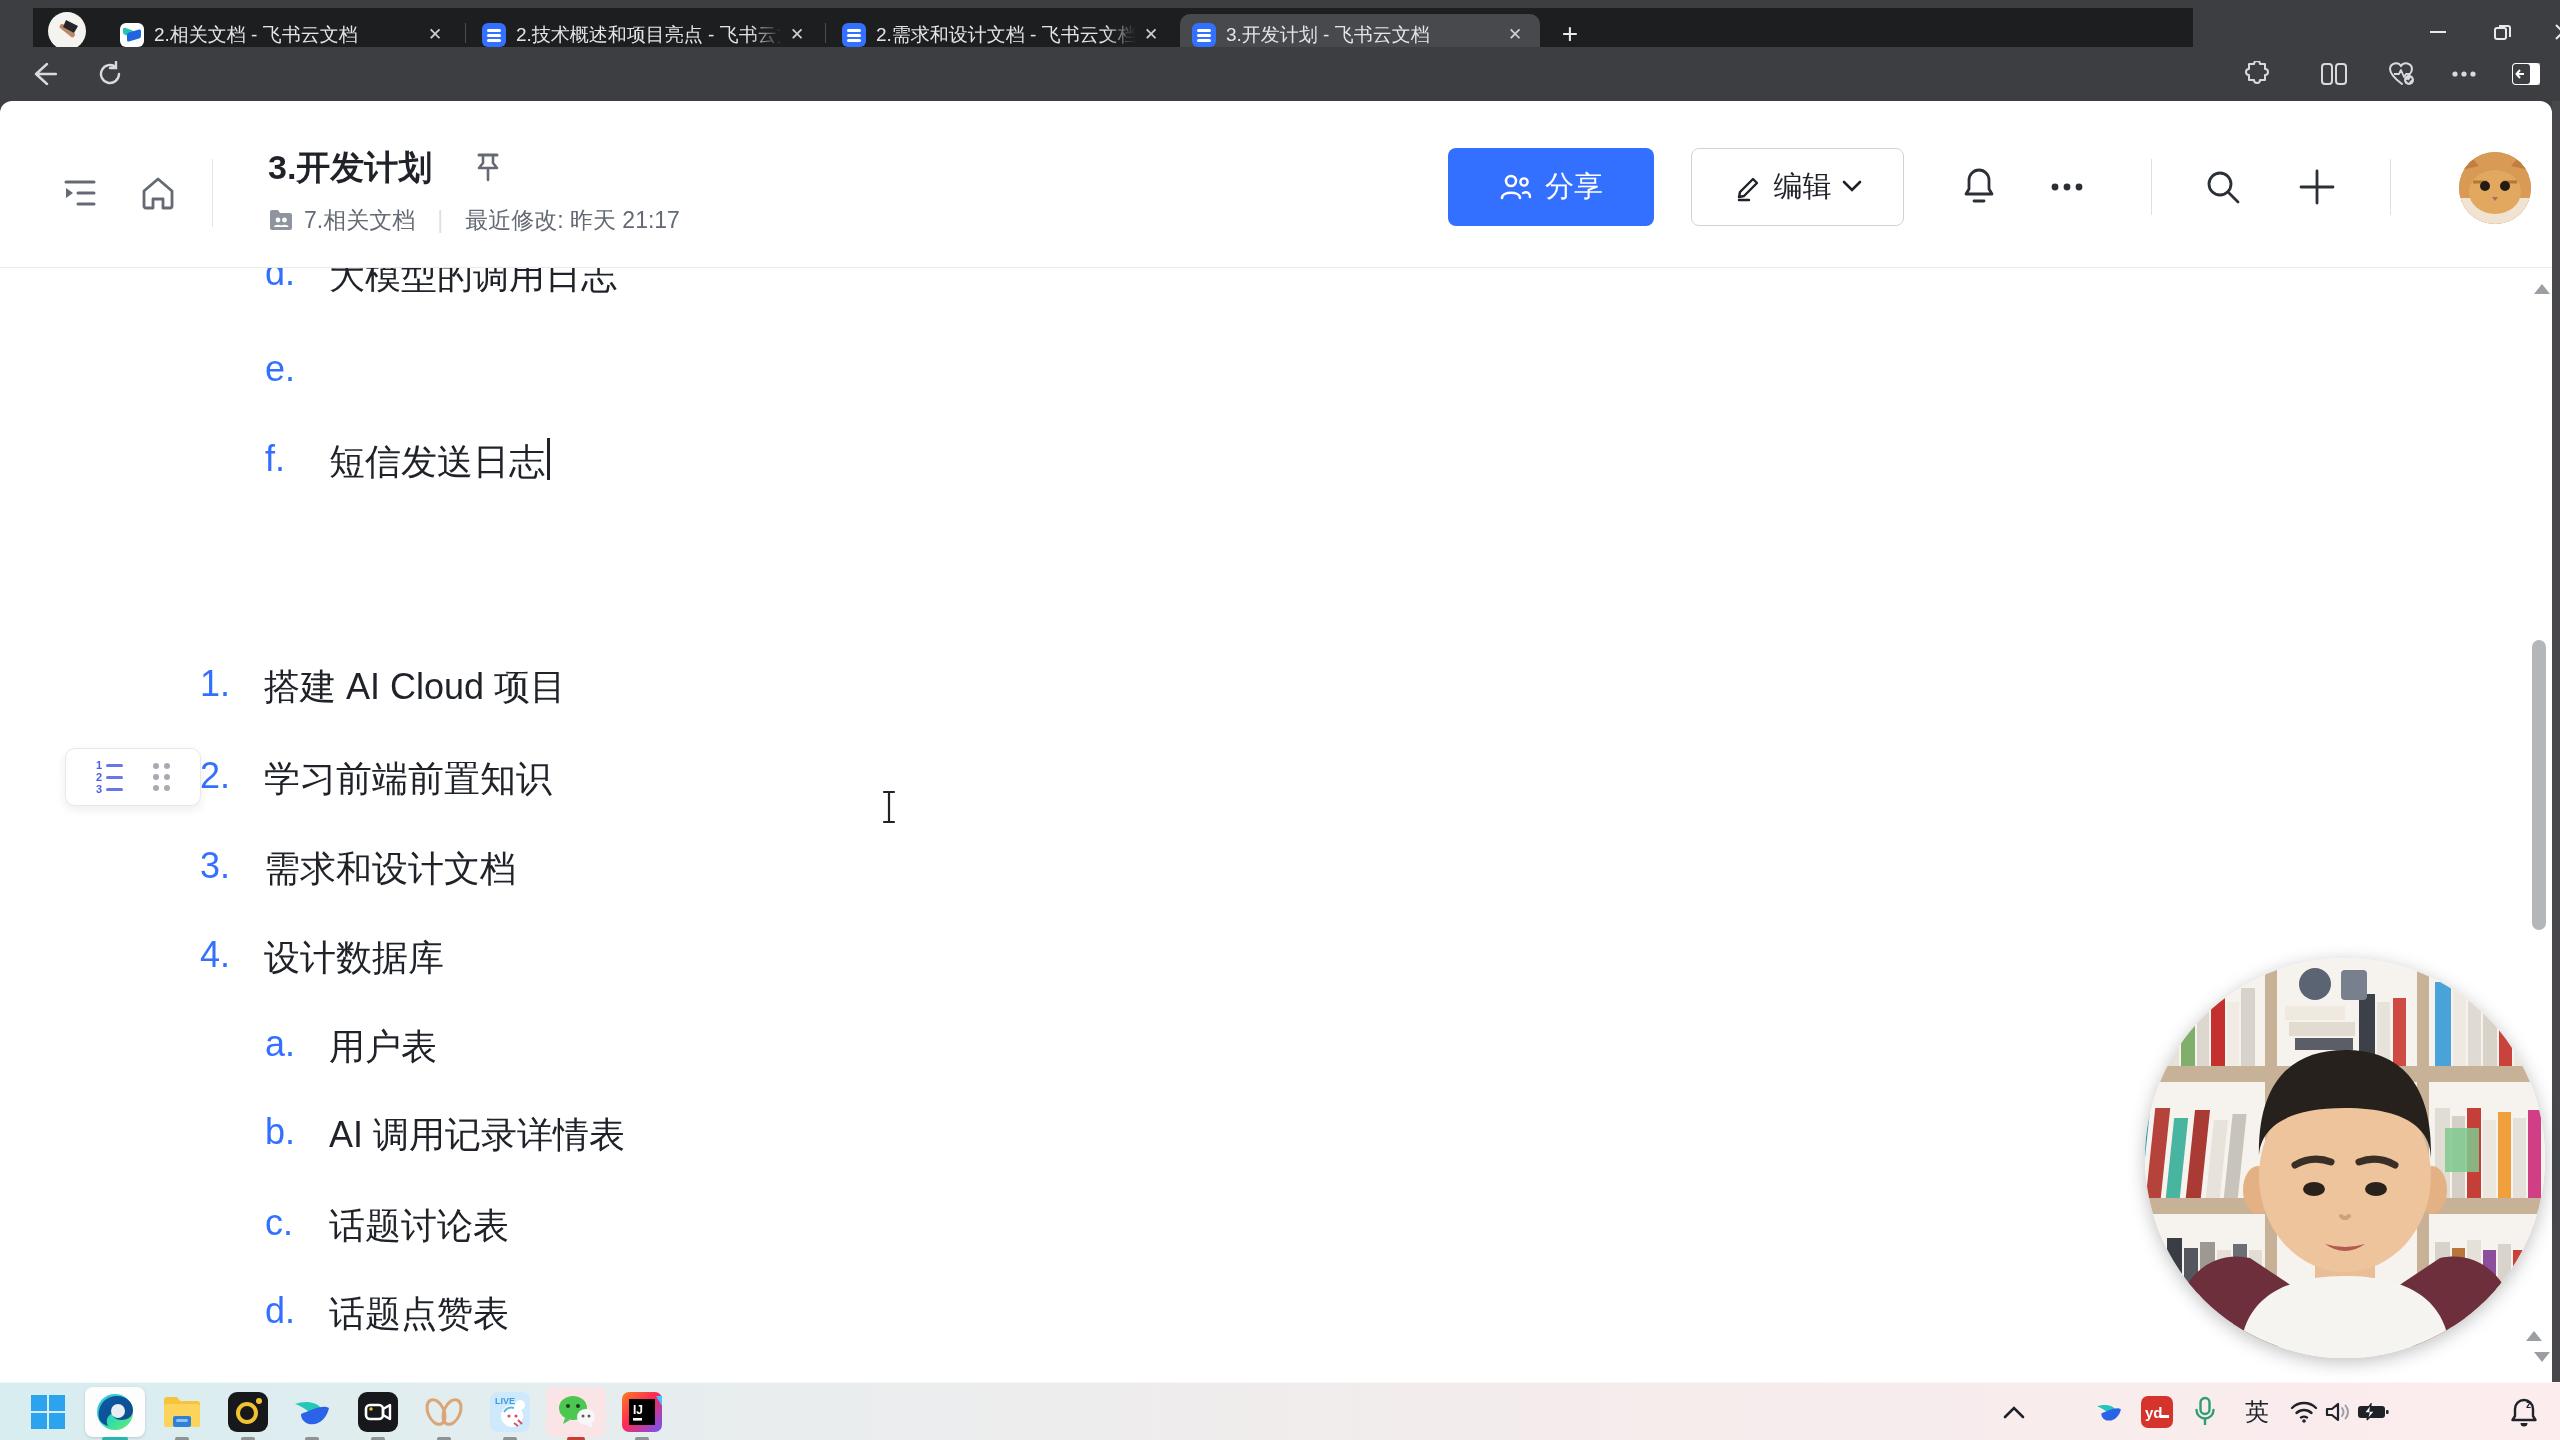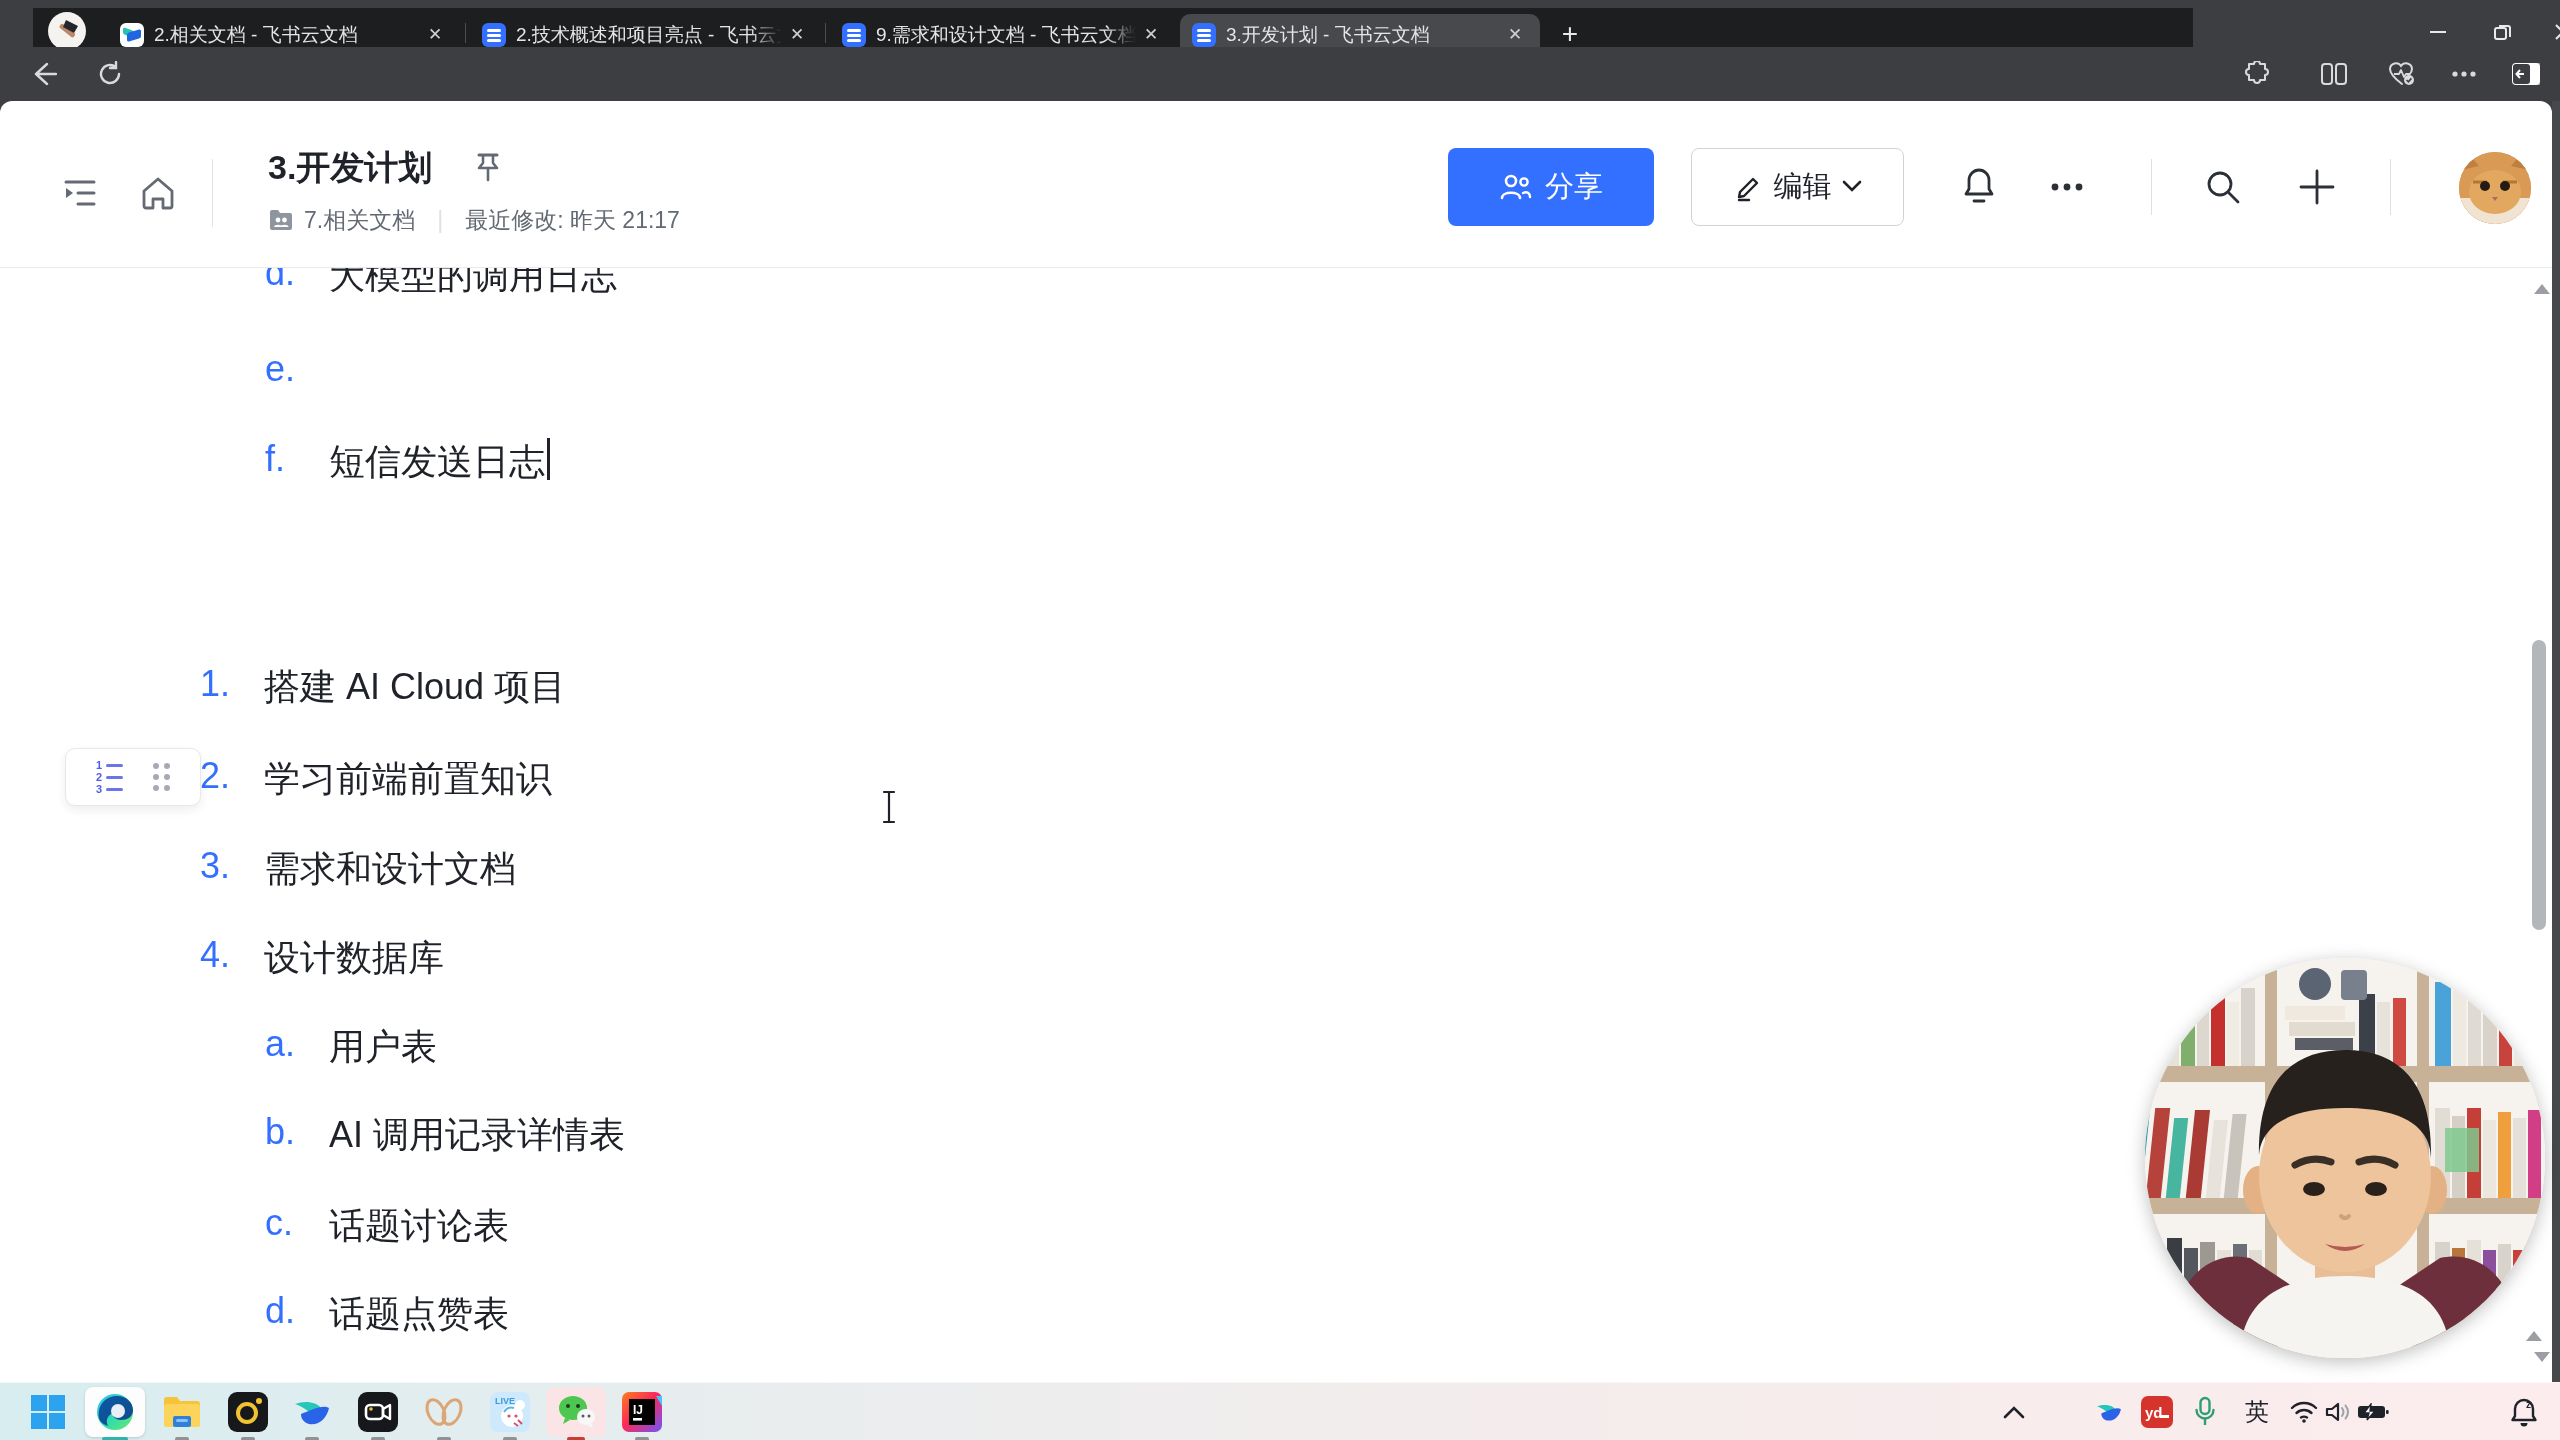--- a/index.html
+++ b/index.html
@@ -95,21 +95,21 @@
     </div>
     <div class="tabsep" style="left:432px;"></div>
     <div class="tab" style="left:437px;width:352px;">
       <span class="favicon-doc"></span>
       <span class="tlabel">2.技术概述和项目亮点 - 飞书云文档</span>
       <span class="tclose">✕</span>
     </div>
     <div class="tabsep" style="left:792px;"></div>
     <div class="tab" style="left:797px;width:346px;">
       <span class="favicon-doc"></span>
-      <span class="tlabel">9.需求和设计文档 - 飞书云文档</span>
+      <span class="tlabel">2.需求和设计文档 - 飞书云文档</span>
       <span class="tclose">✕</span>
     </div>
     <div class="tab active" style="left:1147px;width:360px;">
       <span class="favicon-doc"></span>
       <span class="tlabel">3.开发计划 - 飞书云文档</span>
       <span class="tclose">✕</span>
     </div>
     <div class="abs" style="left:1517px;top:8px;width:40px;height:36px;border-radius:8px;display:flex;align-items:center;justify-content:center;color:#e8e9ea;font-size:28px;">+</div>
 
     <div class="wctl" style="left:2375px;">

